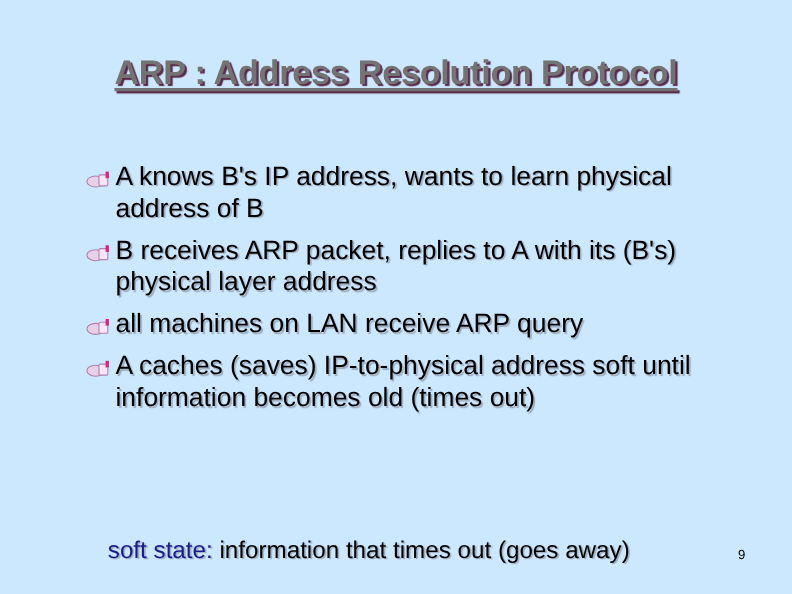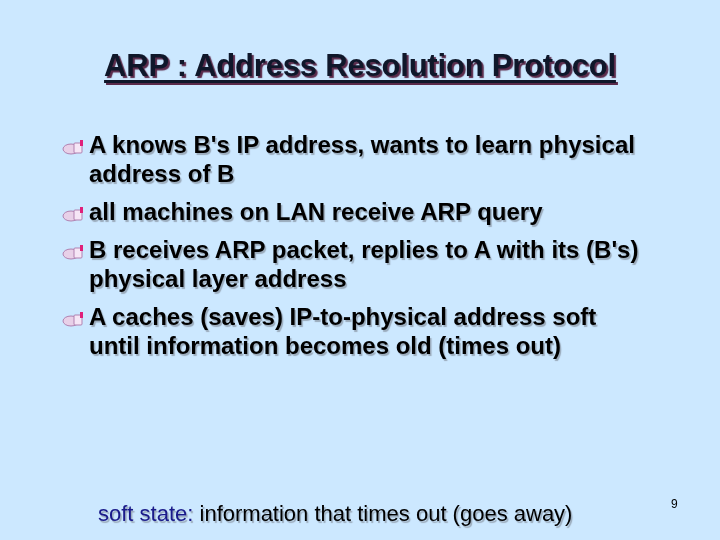--- a/index.html
+++ b/index.html
@@ -6,45 +6,45 @@
   body {
     width: 720px; height: 540px; overflow: hidden;
     background: #cce8ff;
     font-family: "Liberation Sans", sans-serif;
     position: relative;
   }
   .title {
     position: absolute; left: 0; top: 48px; width: 720px;
     text-align: center;
     font-size: 31px; font-weight: bold;
-    color: #0f172a;
+    color: #737373;
     text-decoration: underline;
     text-decoration-thickness: 3px;
     text-underline-offset: 4px;
     text-shadow: 2px 2px 1px #5a2a4a;
     letter-spacing: -0.2px;
   }
   .bullets {
     position: absolute; left: 62px; top: 130px; width: 580px;
-    margin: 0; padding: 0; list-style: none; font-weight: bold;
+    margin: 16px; padding: 0; list-style: none;
   }
   .bullet {
     position: relative;
     padding-left: 27px;
     font-size: 24px; line-height: 29px;
     color: #000;
     text-shadow: 1.5px 1.5px 1px #9aaabb;
     margin-bottom: 9px;
   }
   .bullet-icon {
     position: absolute; left: 0; top: 9px;
     width: 26px; height: 16px;
   }
   .sub {
-    position: absolute; left: 98px; top: 501px;
+    position: absolute; left: 98px; top: 487px;
     font-size: 22px; color: #000;
     text-shadow: 1.5px 1.5px 1px #9aaabb;
   }
   .sub .key { color: #1a1a8a; }
   .page-num {
     position: absolute; left: 671px; top: 497px;
     font-size: 12px; color: #000;
   }
 </style>
 </head>
@@ -60,29 +60,29 @@
       <rect x="18" y="1" width="3" height="6" fill="#e0207a"></rect>
     </svg>
     <span>A knows B's IP address, wants to learn physical address of B</span>
   </li>
   <li class="bullet">
     <svg class="bullet-icon" viewBox="0 0 26 16">
       <ellipse cx="9" cy="10" rx="8" ry="5" fill="#e8d0e8" stroke="#b080b0" stroke-width="1"></ellipse>
       <rect x="12" y="4" width="8" height="10" rx="1" fill="#f6e6f6" stroke="#b080b0" stroke-width="1"></rect>
       <rect x="18" y="1" width="3" height="6" fill="#e0207a"></rect>
     </svg>
-    <span>all machines on LAN receive ARP query</span>
+    <span>B receives ARP packet, replies to A with its (B's) physical layer address</span>
   </li>
   <li class="bullet">
     <svg class="bullet-icon" viewBox="0 0 26 16">
       <ellipse cx="9" cy="10" rx="8" ry="5" fill="#e8d0e8" stroke="#b080b0" stroke-width="1"></ellipse>
       <rect x="12" y="4" width="8" height="10" rx="1" fill="#f6e6f6" stroke="#b080b0" stroke-width="1"></rect>
       <rect x="18" y="1" width="3" height="6" fill="#e0207a"></rect>
     </svg>
-    <span>B receives ARP packet, replies to A with its (B's) physical layer address</span>
+    <span>all machines on LAN receive ARP query</span>
   </li>
   <li class="bullet">
     <svg class="bullet-icon" viewBox="0 0 26 16">
       <ellipse cx="9" cy="10" rx="8" ry="5" fill="#e8d0e8" stroke="#b080b0" stroke-width="1"></ellipse>
       <rect x="12" y="4" width="8" height="10" rx="1" fill="#f6e6f6" stroke="#b080b0" stroke-width="1"></rect>
       <rect x="18" y="1" width="3" height="6" fill="#e0207a"></rect>
     </svg>
     <span>A caches (saves) IP-to-physical address soft until information becomes old (times out)</span>
   </li>
 </ul>

